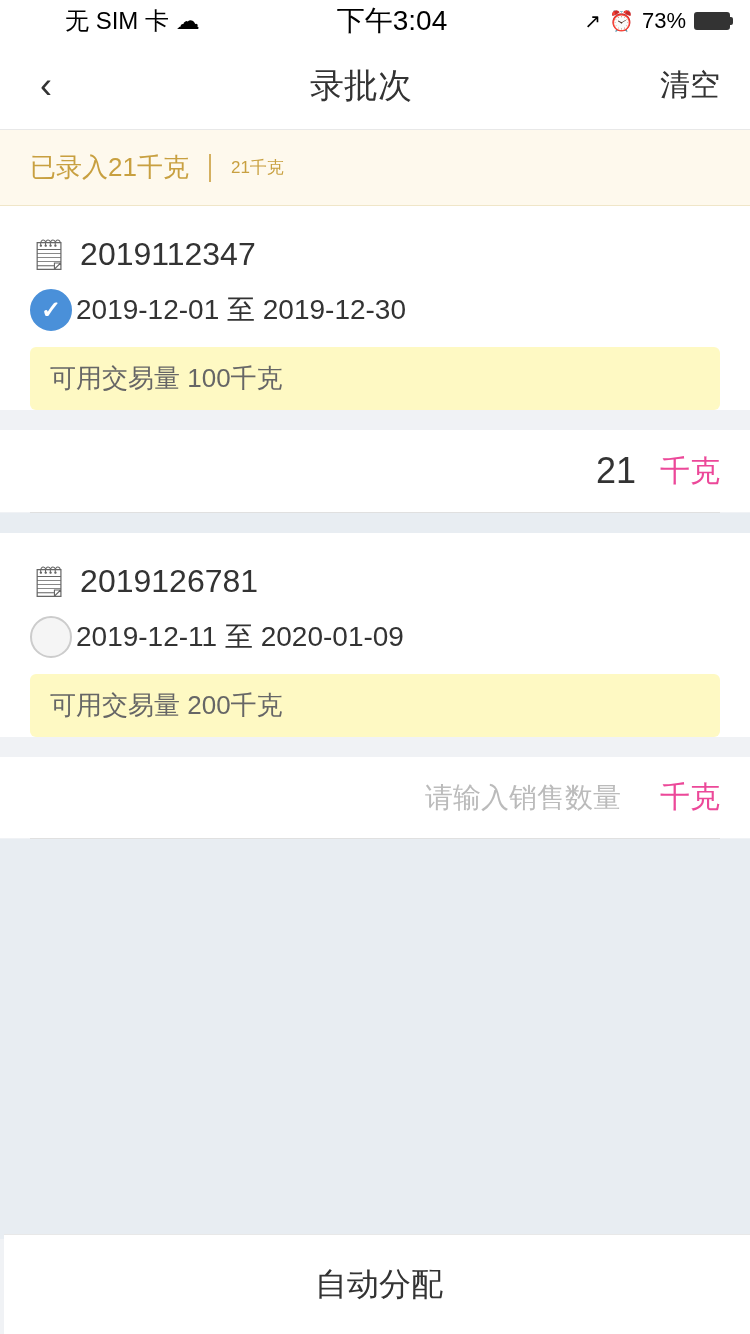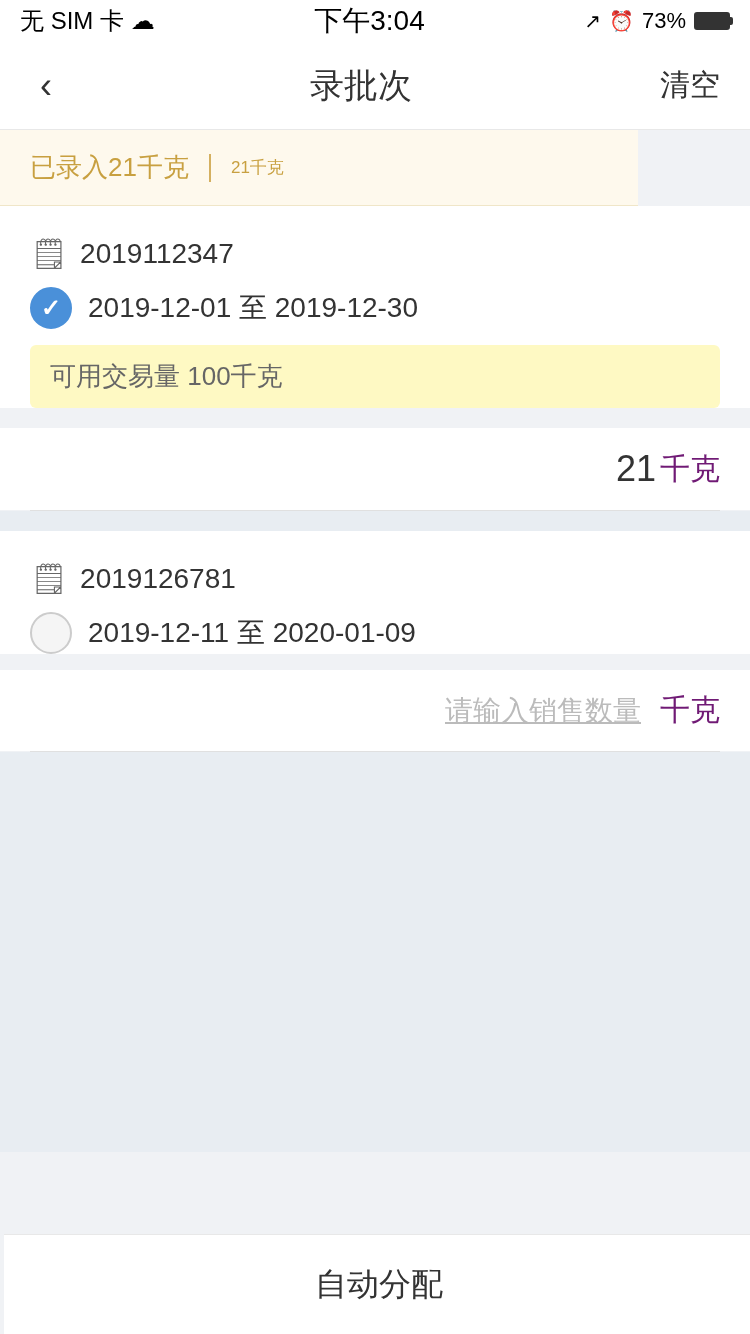--- a/index.html
+++ b/index.html
@@ -20,20 +20,21 @@
       display: flex;
       align-items: center;
       justify-content: space-between;
       padding: 0 20px;
       font-size: 24px;
     }
     .status-left {
       display: flex;
       align-items: flex-start;
       gap: 8px;
+      margin-left: 45px;
     }
     .status-center {
       font-size: 28px;
       font-weight: 500;
       text-align: center;
     }
     .status-right {
       display: flex;
       align-items: center;
       gap: 8px;
@@ -83,21 +84,21 @@
       color: #333;
     }
     .nav-clear {
       font-size: 30px;
       color: #333;
       cursor: pointer;
     }
 
     
     .info-banner {
-      width: 638px;
+      width: 750px;
       background: #fef9ed;
       padding: 20px 30px;
       display: flex;
       align-items: center;
       gap: 20px;
       border-bottom: 1px solid #f0e6c8;
     }
     .info-label {
       font-size: 26px;
       color: #c8a040;
@@ -123,28 +124,28 @@
       display: flex;
       align-items: center;
       gap: 12px;
       margin-bottom: 16px;
     }
     .batch-icon {
       font-size: 30px;
       color: #666;
     }
     .batch-id {
-      font-size: 28px;
+      font-size: 32px;
       color: #333;
       font-weight: 500;
     }
     .batch-date-row {
       display: flex;
       align-items: center;
-      gap: 16px;
+      gap: 4px;
       margin-bottom: 16px;
     }
     .radio-btn {
       width: 42px;
       height: 42px;
       border-radius: 50%;
       border: 2px solid #ccc;
       background: #f5f5f5;
       flex-shrink: 0;
       display: flex;
@@ -173,42 +174,41 @@
       font-size: 26px;
       color: #666;
       margin-bottom: 20px;
     }
 
     
     .qty-row {
       display: flex;
       align-items: center;
       justify-content: flex-end;
-      gap: 4px;
+      gap: 24px;
       padding: 20px 30px 20px 30px;
       background: #fff;
     }
     .qty-value {
       font-size: 36px;
       color: #333;
       font-weight: 500;
     }
     .qty-unit {
       font-size: 30px;
-      color: #701a75;
+      color: #ec4899;
     }
     .qty-input {
       border: none;
       outline: none;
       font-size: 36px;
       color: #333;
       text-align: right;
       background: transparent;
       min-width: 120px;
-      text-decoration: underline;
     }
     .qty-input::placeholder {
       color: #bbb;
       font-size: 28px;
     }
 
     
     .section-sep {
       height: 20px;
       background: #e8edf2;
@@ -315,20 +315,21 @@
 
   <div class="batch-card">
     <div class="batch-header">
       <span class="batch-icon">🗒</span>
       <span class="batch-id">2019126781</span>
     </div>
     <div class="batch-date-row">
       <div class="radio-btn"></div>
       <span class="batch-date">2019-12-11 至 2020-01-09</span>
     </div>
+    <div class="available-qty-box">可用交易量 200千克</div>
   </div>
 
   <div class="qty-row">
     <input class="qty-input" type="number" style="color: rgb(187, 187, 187); font-size: 28px;" placeholder="请输入销售数量">
     <span class="qty-unit">千克</span>
   </div>
   <div class="underline-row"></div>
 
   <div class="bottom-space"></div>
 

